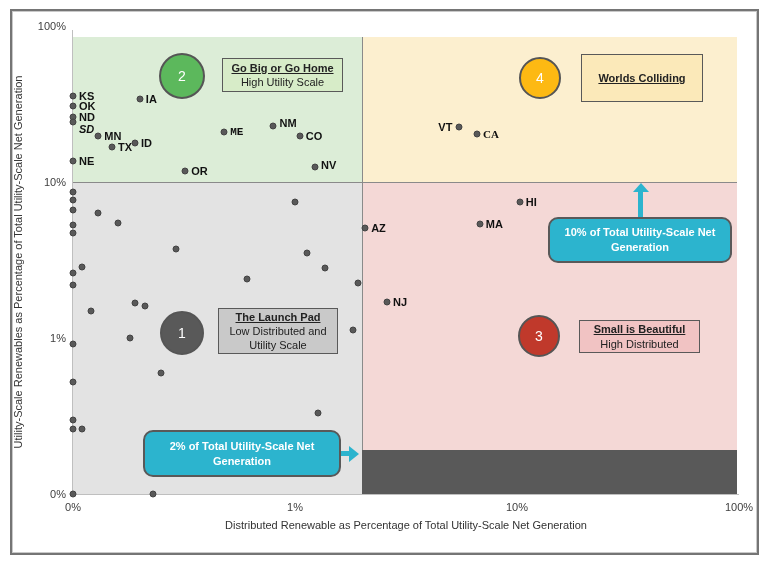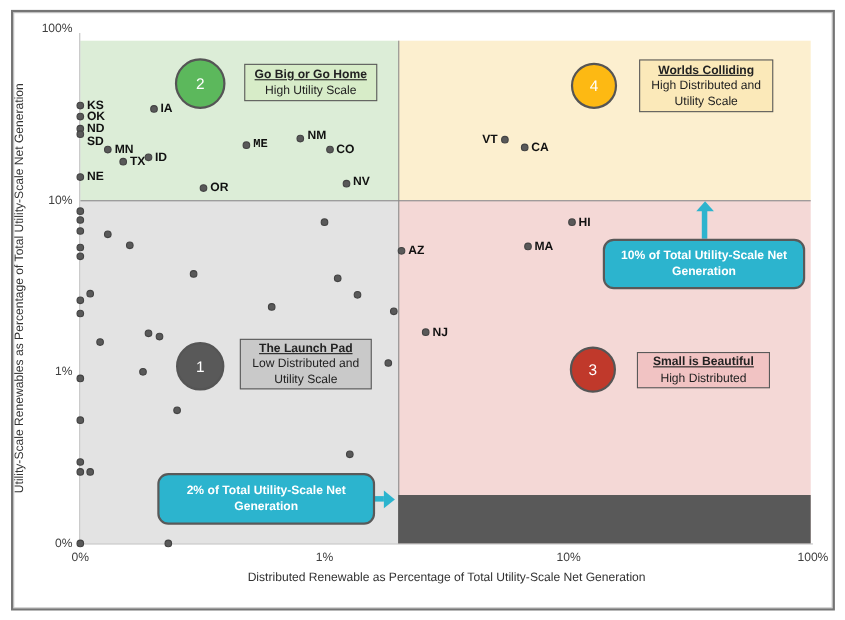--- a/index.html
+++ b/index.html
@@ -111,21 +111,21 @@
       <div class="dot" style="left: 82.1892px; top: 429.264px;"></div>
       <div class="dot" style="left: 73px; top: 494px;"></div>
       <div class="dot" style="left: 153.304px; top: 494px;"></div>
       <div class="dot" style="left: 73px; top: 95.7838px;"></div>
       <div class="pt-label" style="top: 95.7838px; left: 79px; transform: translateY(-50%);">KS</div>
       <div class="dot" style="left: 73px; top: 106.006px;"></div>
       <div class="pt-label" style="top: 106.006px; left: 79px; transform: translateY(-50%);">OK</div>
       <div class="dot" style="left: 73px; top: 117.004px;"></div>
       <div class="pt-label" style="top: 117.004px; left: 79px; transform: translateY(-50%);">ND</div>
       <div class="dot" style="left: 73px; top: 122.125px;"></div>
-      <div class="pt-label" style="top: 129.125px; left: 79px; transform: translateY(-50%);">SD</div>
+      <div class="pt-label" style="top: 129.125px; left: 79px; transform: translateY(-50%); font-style: italic;">SD</div>
       <div class="dot" style="left: 98.2954px; top: 136.063px;"></div>
       <div class="pt-label" style="top: 136.063px; left: 104.295px; transform: translateY(-50%);">MN</div>
       <div class="dot" style="left: 112.092px; top: 146.852px;"></div>
       <div class="pt-label" style="top: 146.852px; left: 118.092px; transform: translateY(-50%);">TX</div>
       <div class="dot" style="left: 134.883px; top: 142.555px;"></div>
       <div class="pt-label" style="top: 142.555px; left: 140.883px; transform: translateY(-50%);">ID</div>
       <div class="dot" style="left: 139.829px; top: 99.0893px;"></div>
       <div class="pt-label" style="top: 99.0893px; left: 145.829px; transform: translateY(-50%);">IA</div>
       <div class="dot" style="left: 73px; top: 161.168px;"></div>
       <div class="pt-label" style="top: 161.168px; left: 79px; transform: translateY(-50%);">NE</div>
@@ -135,21 +135,21 @@
       <div class="pt-label" style="top: 132.057px; left: 230.236px; transform: translateY(-50%); font-family: Liberation Mono, monospace;">ME</div>
       <div class="dot" style="left: 273.486px; top: 125.866px;"></div>
       <div class="pt-label" style="top: 122.866px; left: 279.486px; transform: translateY(-50%);">NM</div>
       <div class="dot" style="left: 299.704px; top: 136.063px;"></div>
       <div class="pt-label" style="top: 136.063px; left: 305.704px; transform: translateY(-50%);">CO</div>
       <div class="dot" style="left: 314.959px; top: 166.882px;"></div>
       <div class="pt-label" style="top: 164.882px; left: 320.959px; transform: translateY(-50%);">NV</div>
       <div class="dot" style="left: 459.361px; top: 127.06px;"></div>
       <div class="pt-label" style="top: 127.06px; left: 452.361px; transform: translate(-100%, -50%);">VT</div>
       <div class="dot" style="left: 476.939px; top: 134.031px;"></div>
-      <div class="pt-label" style="top: 134.031px; left: 482.939px; transform: translateY(-50%);">CA</div>
+      <div class="pt-label" style="top: 134.031px; left: 482.939px; transform: translateY(-50%); font-family: Liberation Serif, serif;">CA</div>
       <div class="dot" style="left: 519.85px; top: 202.4px;"></div>
       <div class="pt-label" style="top: 202.4px; left: 525.85px; transform: translateY(-50%);">HI</div>
       <div class="dot" style="left: 479.817px; top: 223.747px;"></div>
       <div class="pt-label" style="top: 223.747px; left: 485.817px; transform: translateY(-50%);">MA</div>
       <div class="dot" style="left: 365.145px; top: 227.619px;"></div>
       <div class="pt-label" style="top: 227.619px; left: 371.145px; transform: translateY(-50%);">AZ</div>
       <div class="dot" style="left: 387.124px; top: 302.05px;"></div>
       <div class="pt-label" style="top: 302.05px; left: 393.124px; transform: translateY(-50%);">NJ</div>
     </div>
 
@@ -165,21 +165,20 @@
   <div class="qbox gobig">
     <div class="qtitle">Go Big or Go Home</div>
     <div class="qsub">High Utility Scale</div>
   </div>
   <div class="qbox small">
     <div class="qtitle">Small is Beautiful</div>
     <div class="qsub">High Distributed</div>
   </div>
   <div class="qbox worlds">
     <div class="qtitle">Worlds Colliding</div>
-    <div class="qsub">High Distributed and Utility Scale</div>
   </div>
 
   <div class="arrow-shaft up10"></div>
   <div class="arrow-head-up"></div>
   <div class="callout c10">10% of Total Utility-Scale Net Generation</div>
 
   <div class="arrow-shaft right2"></div>
   <div class="arrow-head-right"></div>
   <div class="callout c2">2% of Total Utility-Scale Net Generation</div>
 

